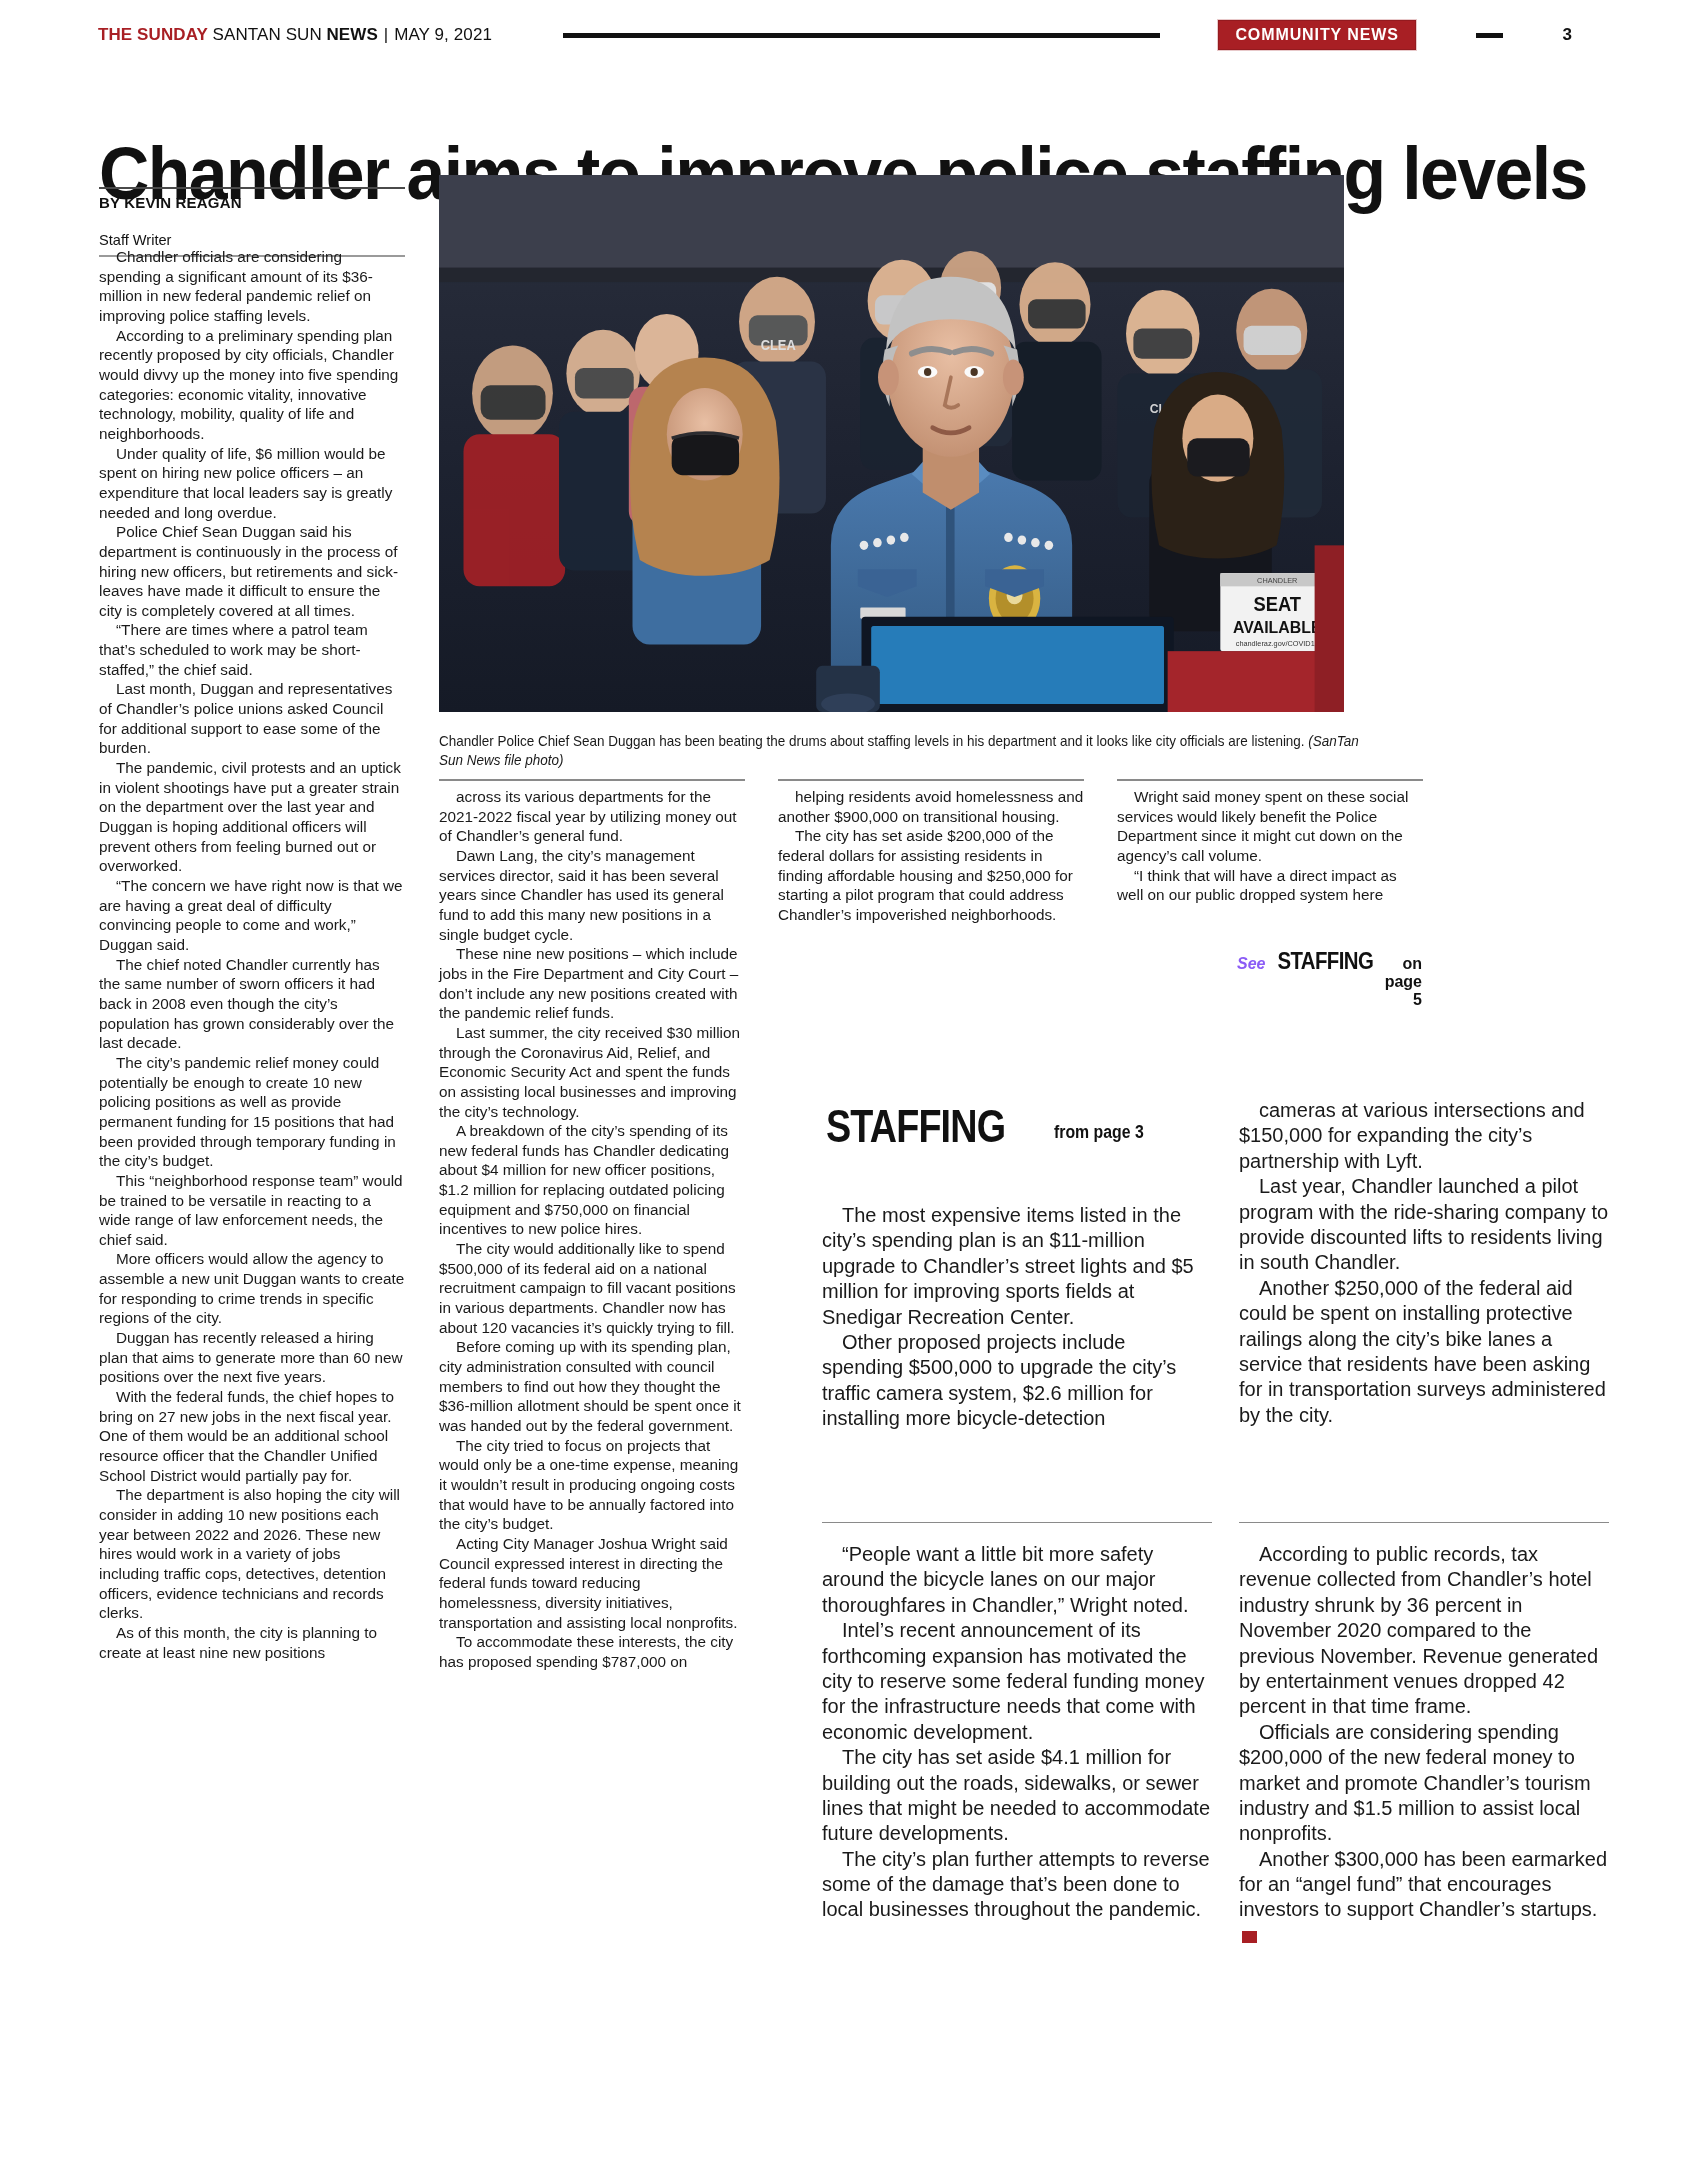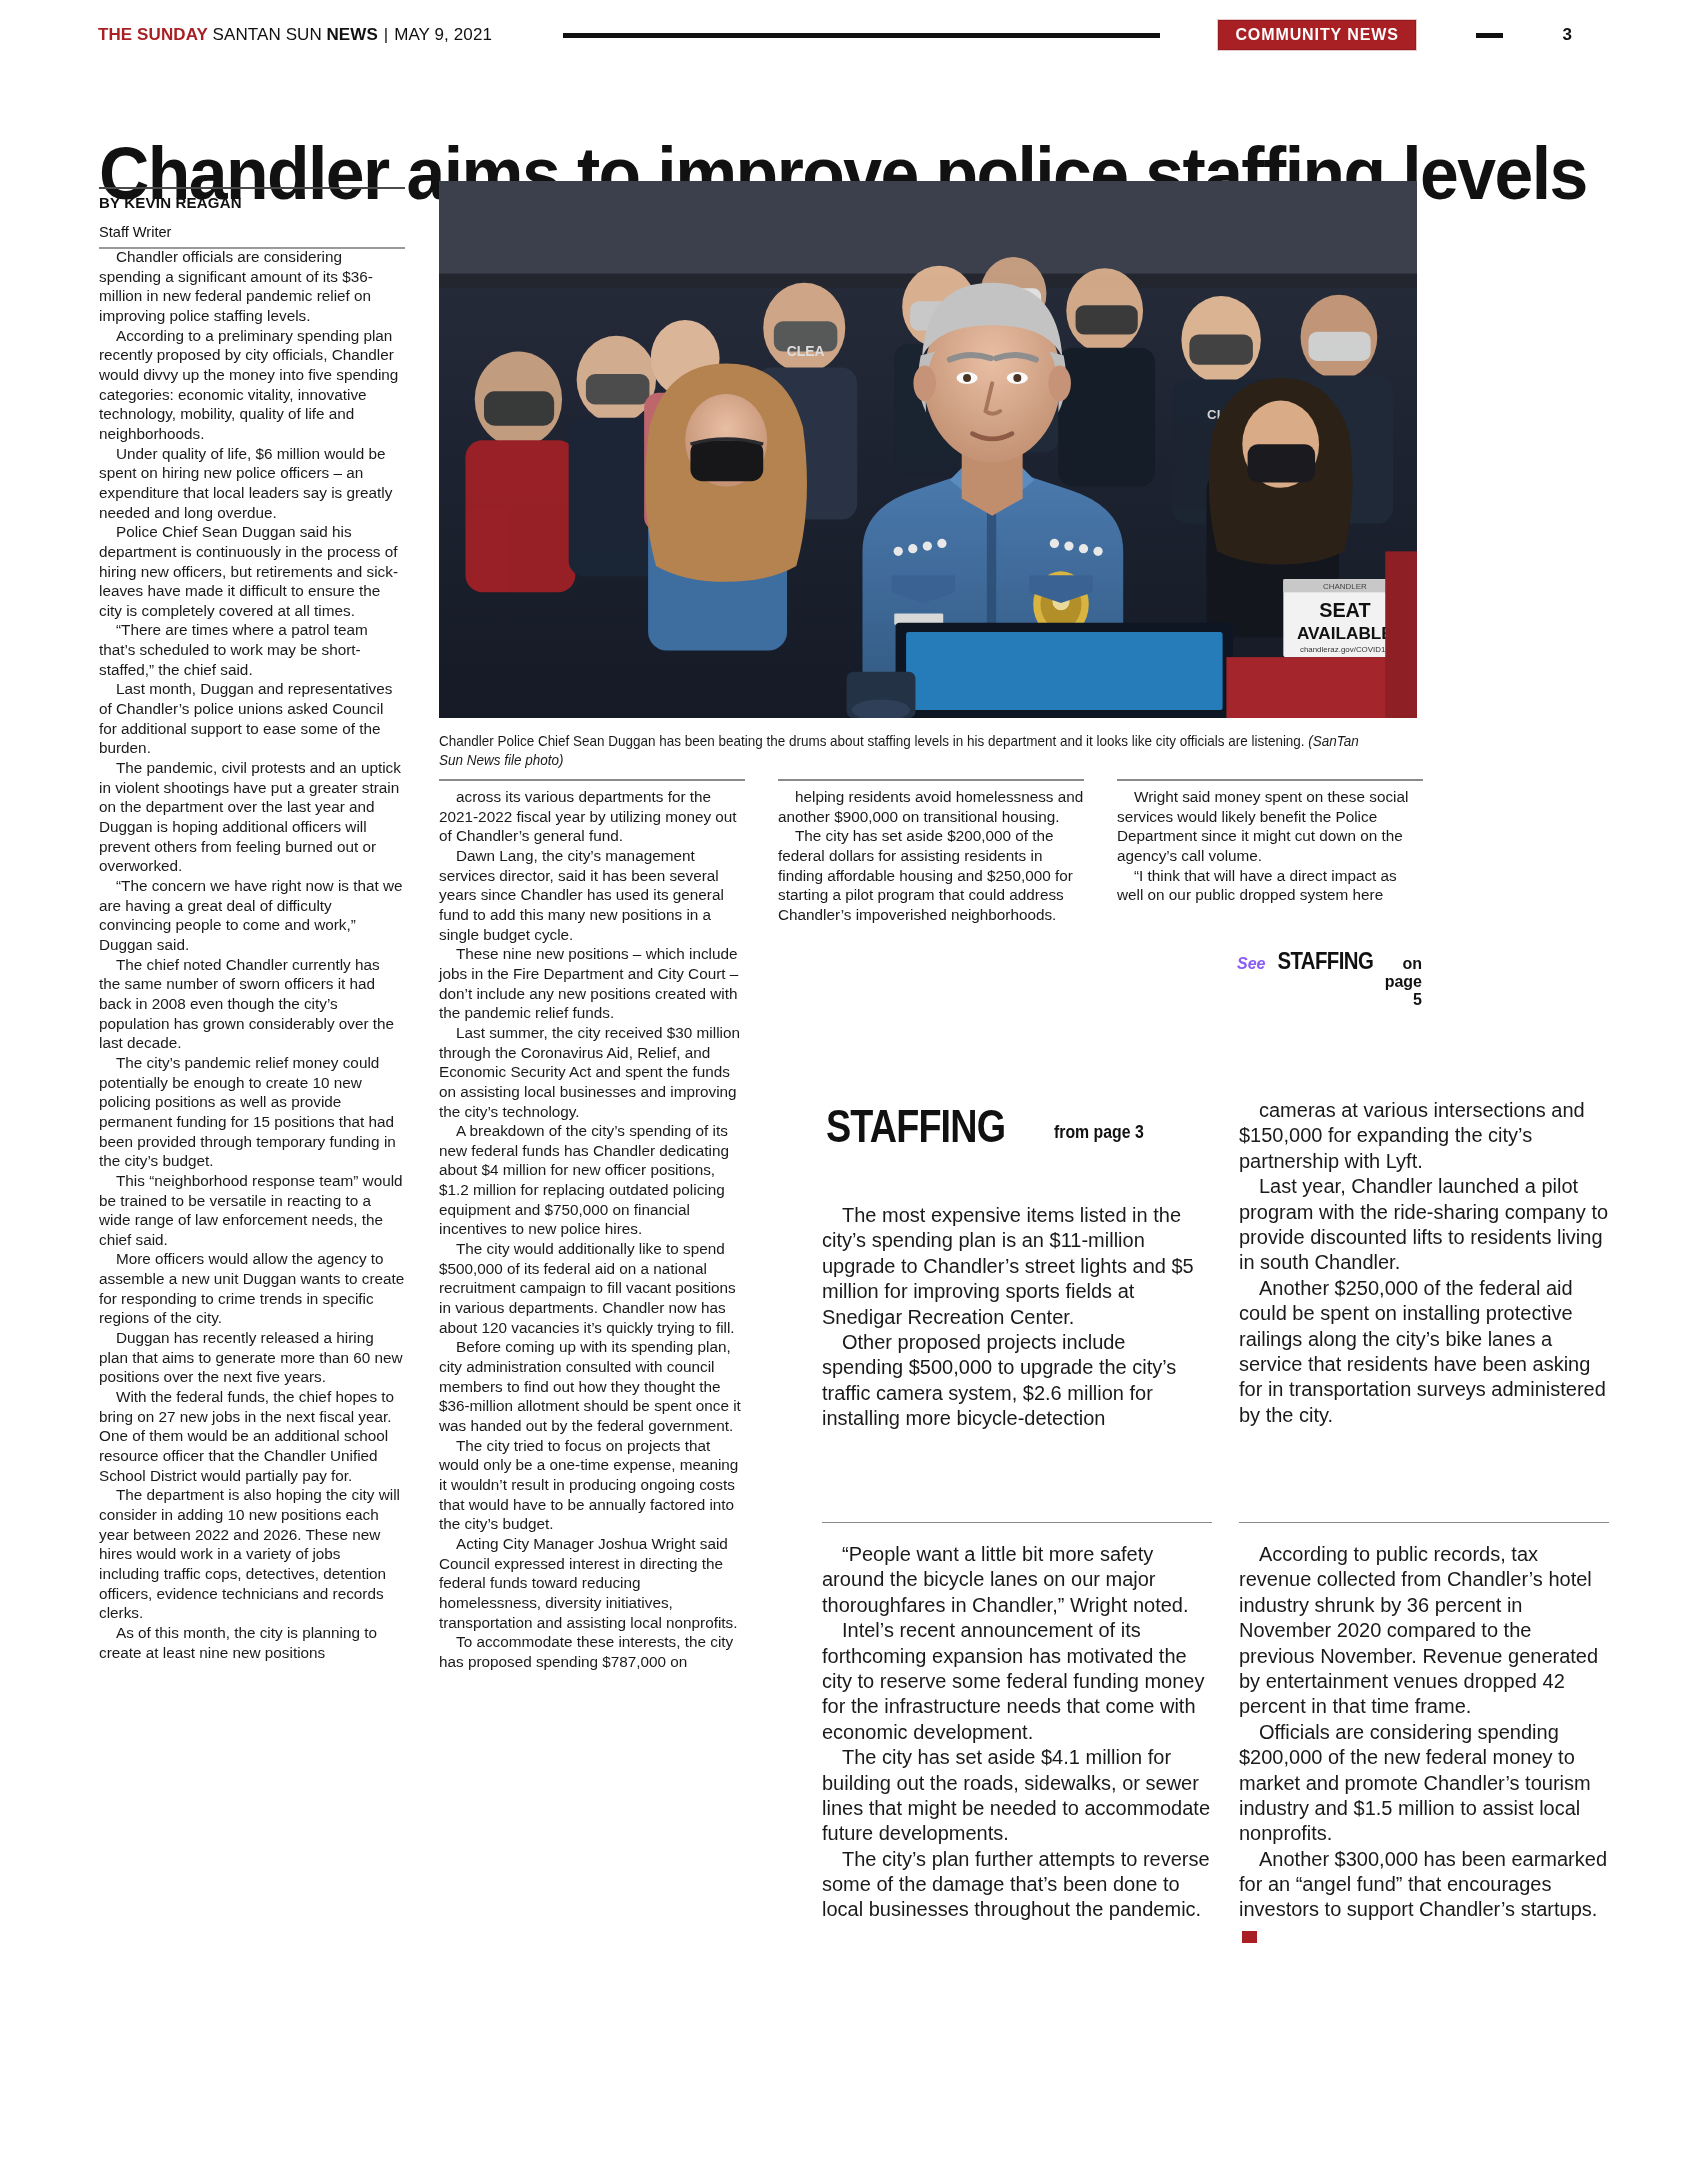--- a/index.html
+++ b/index.html
@@ -112,34 +112,34 @@
     font-size: 15px;
     font-weight: bold;
     letter-spacing: 0.2px;
     line-height: 1.25;
     color: #111;
   }
   .byline-role {
     font-size: 14.6px;
     line-height: 1.3;
     color: #111;
-    margin-top: 10px;
+    margin-top: 18px;
   }
   .byline-rule-bot {
     height: 1.3px;
     background: #9a9a9a;
     margin-top: 5.3px;
   }
 
   
   .photo {
     position: absolute;
     left: 439px;
-    top: 181px;
-    width: 978px;
+    top: 175px;
+    width: 905px;
     height: 537px;
     overflow: hidden;
     background: #a16207;
   }
   .photo svg { display: block; width: 100%; height: 100%; }
 
   .caption {
     position: absolute;
     left: 439px;
     top: 732px;

